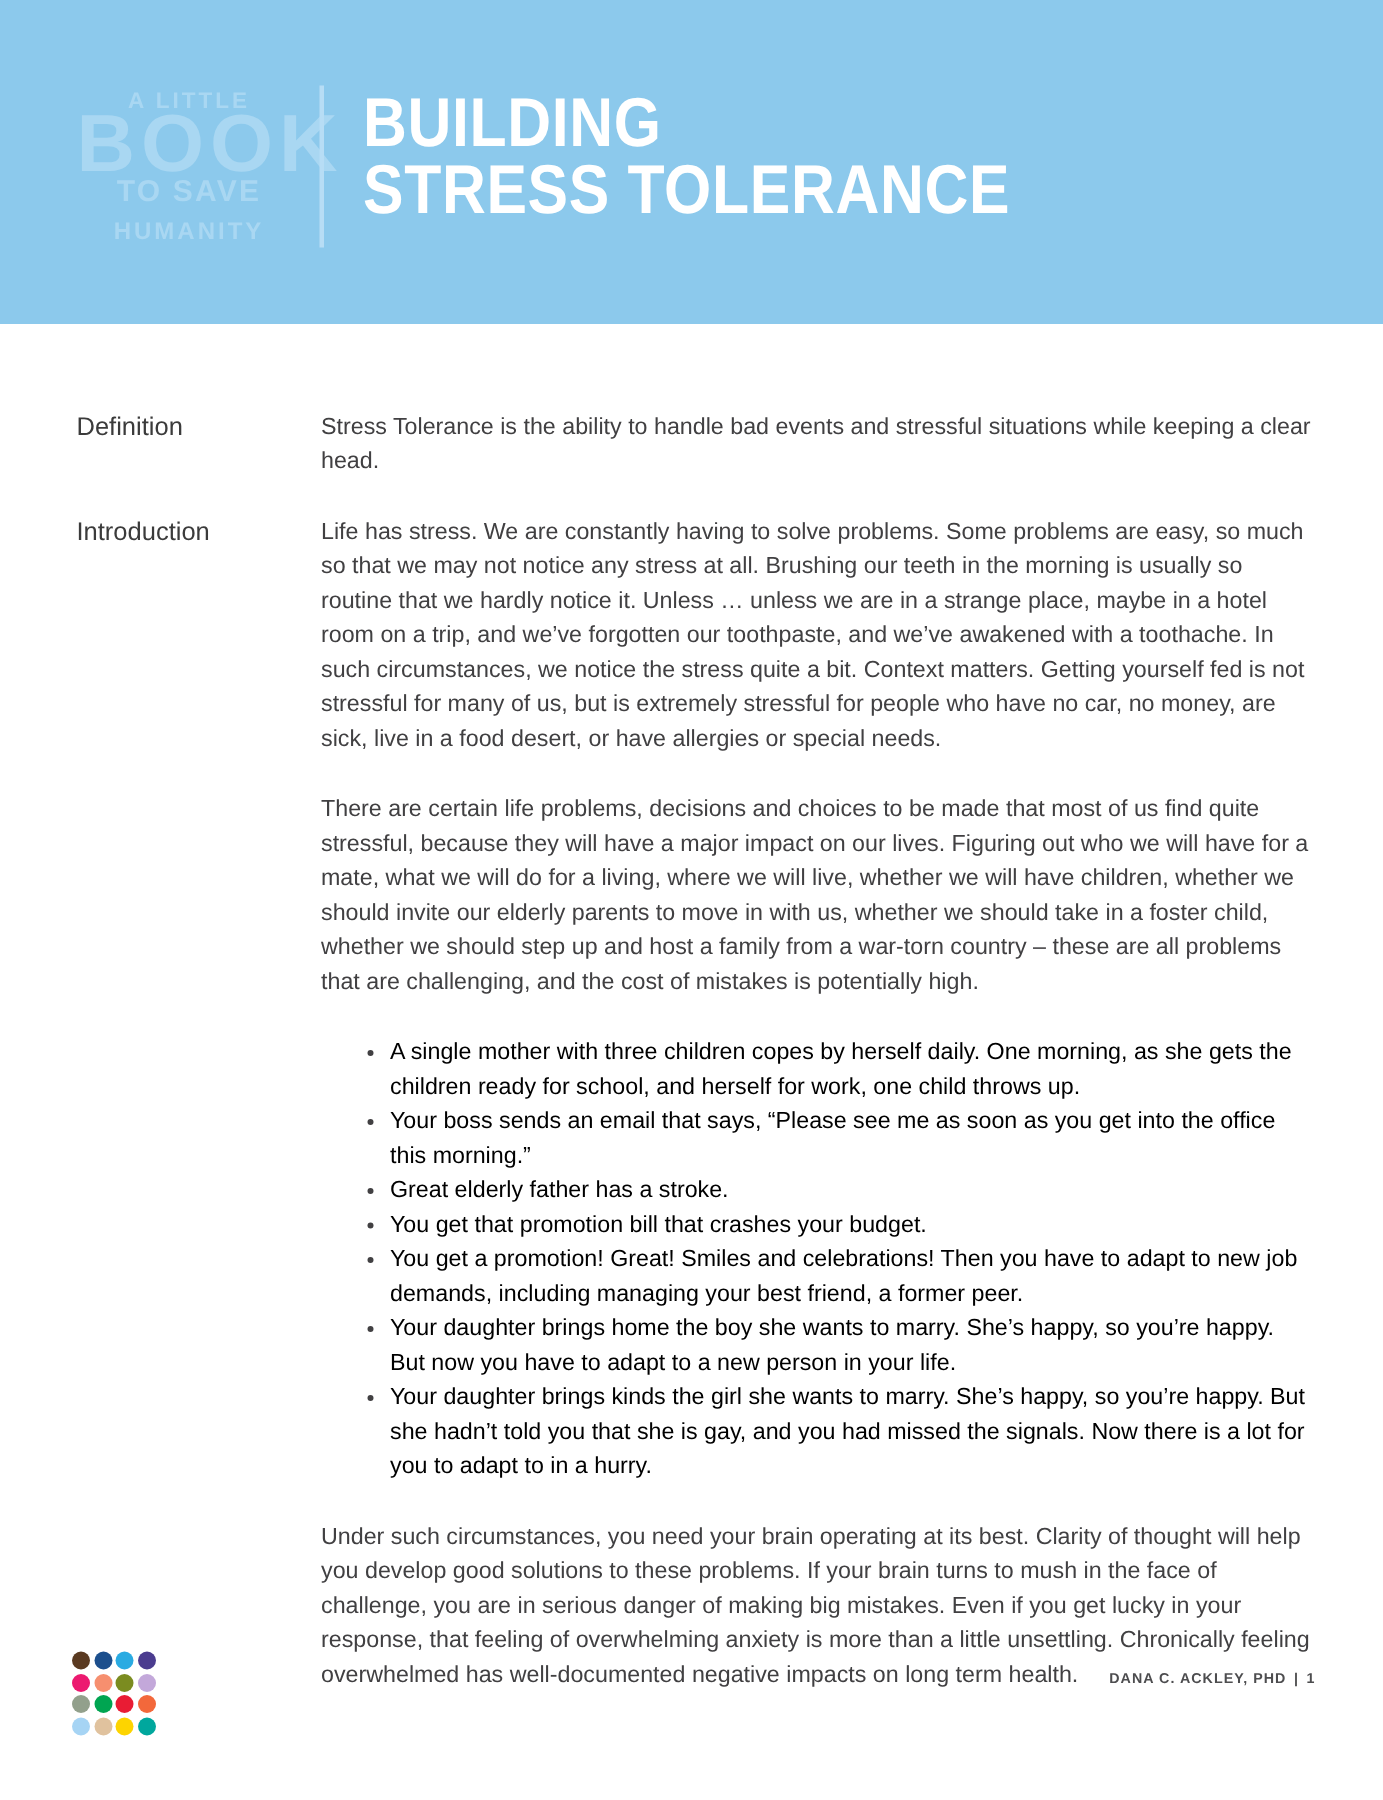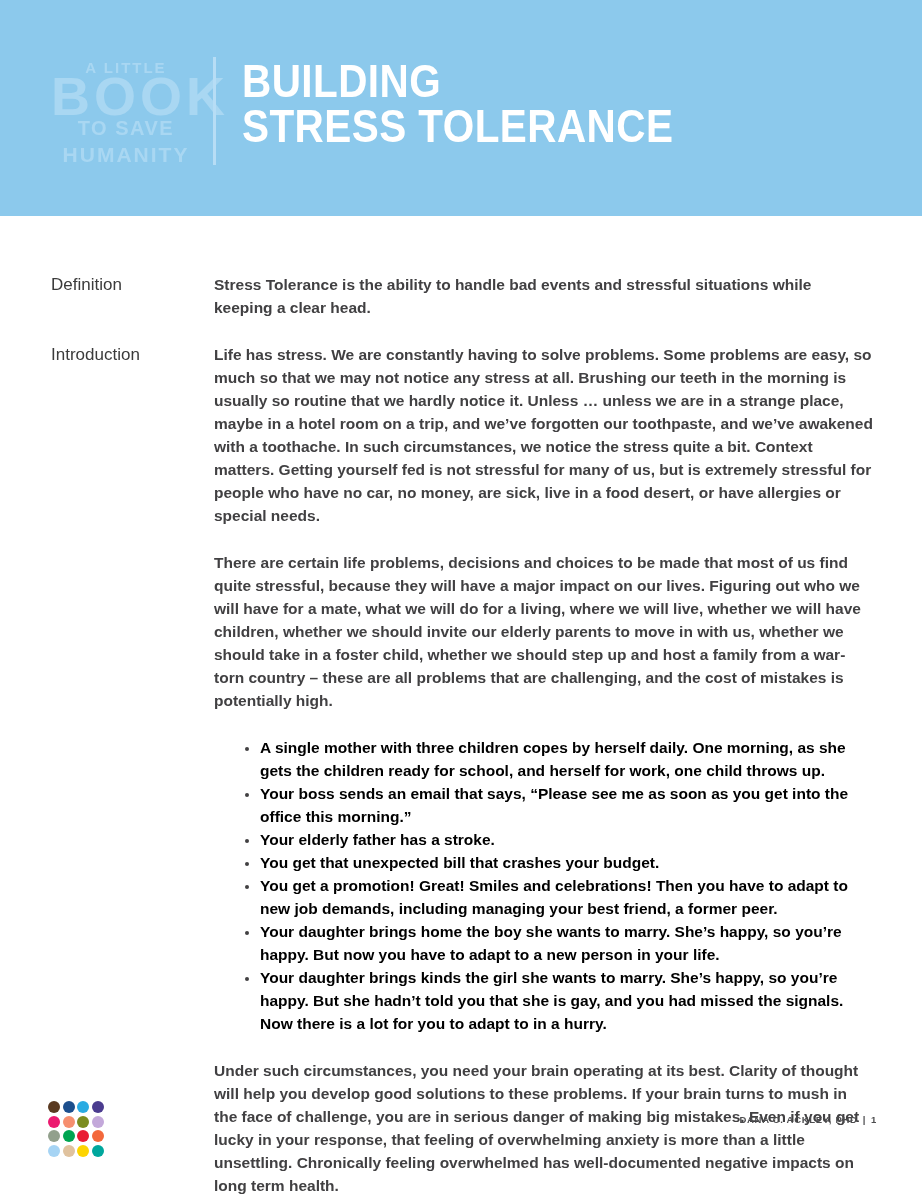--- a/index.html
+++ b/index.html
@@ -13,37 +13,37 @@
   
   .banner {
     height:216px; background:#8cc9ec; box-sizing:border-box;
     display:flex; align-items:flex-start; padding:55px 0 0 51px;
   }
   .logo { width:150px; text-align:center; font-weight:bold; color:#a9d7f2; }
   .logo span { display:block; }
   .logo-l1 { font-size:15px; line-height:25px; letter-spacing:2px; }
   .logo-l2 { font-size:54px; line-height:33px; letter-spacing:4px; }
   .logo-l3 { font-size:20px; line-height:30px; letter-spacing:1.5px; }
-  .logo-l4 { font-size:21px; line-height:23px; letter-spacing:2px; }
+  .logo-l4 { font-size:16px; line-height:23px; letter-spacing:2px; }
   .logo-divider { width:3px; height:108px; background:#b7ddf5; margin-left:12px; margin-top:2px; }
   .banner-title {
     margin:4px 0 0 26px; color:#ffffff; font-weight:bold;
     font-size:46px; line-height:45px; letter-spacing:0.5px;
     transform:scaleX(0.88); transform-origin:left top;
   }
   .banner-title span { display:block; white-space:nowrap; }
 
   
   .content { padding:57px 47px 0 51px; }
   .row { display:flex; align-items:flex-start; }
   .row .label {
     flex:0 0 163px; width:163px; font-weight:normal; font-size:17px;
     color:#3b3b3b; line-height:23px;
   }
-  .row .col { width:660px;font-weight:bold; }
+  .row .col { width:660px; }
   .col p {
     margin:0 0 24px 0; font-size:15.5px; line-height:23px; color:#414042;
   }
   .col ul { margin:0 0 24px 0; padding:0 0 0 46px; list-style:disc; }
   .col li { font-size:15.5px; line-height:23px; color:#000000; margin:0; }
   .col li::marker { color:#414042; font-size:14px; }
 
   
   .dots-grid {
     position:absolute; left:48px; top:1101px;
@@ -86,22 +86,22 @@
     </section>
 
     <section class="row">
       <div class="label">Introduction</div>
       <div class="col">
         <p>Life has stress. We are constantly having to solve problems. Some problems are easy, so much so that we may not notice any stress at all. Brushing our teeth in the morning is usually so routine that we hardly notice it. Unless … unless we are in a strange place, maybe in a hotel room on a trip, and we’ve forgotten our toothpaste, and we’ve awakened with a toothache. In such circumstances, we notice the stress quite a bit. Context matters. Getting yourself fed is not stressful for many of us, but is extremely stressful for people who have no car, no money, are sick, live in a food desert, or have allergies or special needs.</p>
         <p>There are certain life problems, decisions and choices to be made that most of us find quite stressful, because they will have a major impact on our lives. Figuring out who we will have for a mate, what we will do for a living, where we will live, whether we will have children, whether we should invite our elderly parents to move in with us, whether we should take in a foster child, whether we should step up and host a family from a war-torn country – these are all problems that are challenging, and the cost of mistakes is potentially high.</p>
         <ul>
           <li>A single mother with three children copes by herself daily. One morning, as she gets the children ready for school, and herself for work, one child throws up.</li>
           <li>Your boss sends an email that says, “Please see me as soon as you get into the office this morning.”</li>
-          <li>Your elderly father has a stroke.</li>
-          <li>You get that unexpected bill that crashes your budget.</li>
+          <li>Great elderly father has a stroke.</li>
+          <li>You get that promotion bill that crashes your budget.</li>
           <li>You get a promotion! Great! Smiles and celebrations! Then you have to adapt to new job demands, including managing your best friend, a former peer.</li>
           <li>Your daughter brings home the boy she wants to marry. She’s happy, so you’re happy. But now you have to adapt to a new person in your life.</li>
           <li>Your daughter brings kinds the girl she wants to marry. She’s happy, so you’re happy. But she hadn’t told you that she is gay, and you had missed the signals. Now there is a lot for you to adapt to in a hurry.</li>
         </ul>
         <p>Under such circumstances, you need your brain operating at its best. Clarity of thought will help you develop good solutions to these problems. If your brain turns to mush in the face of challenge, you are in serious danger of making big mistakes. Even if you get lucky in your response, that feeling of overwhelming anxiety is more than a little unsettling. Chronically feeling overwhelmed has well-documented negative impacts on long term health.</p>
       </div>
     </section>
 
   </main>
 

